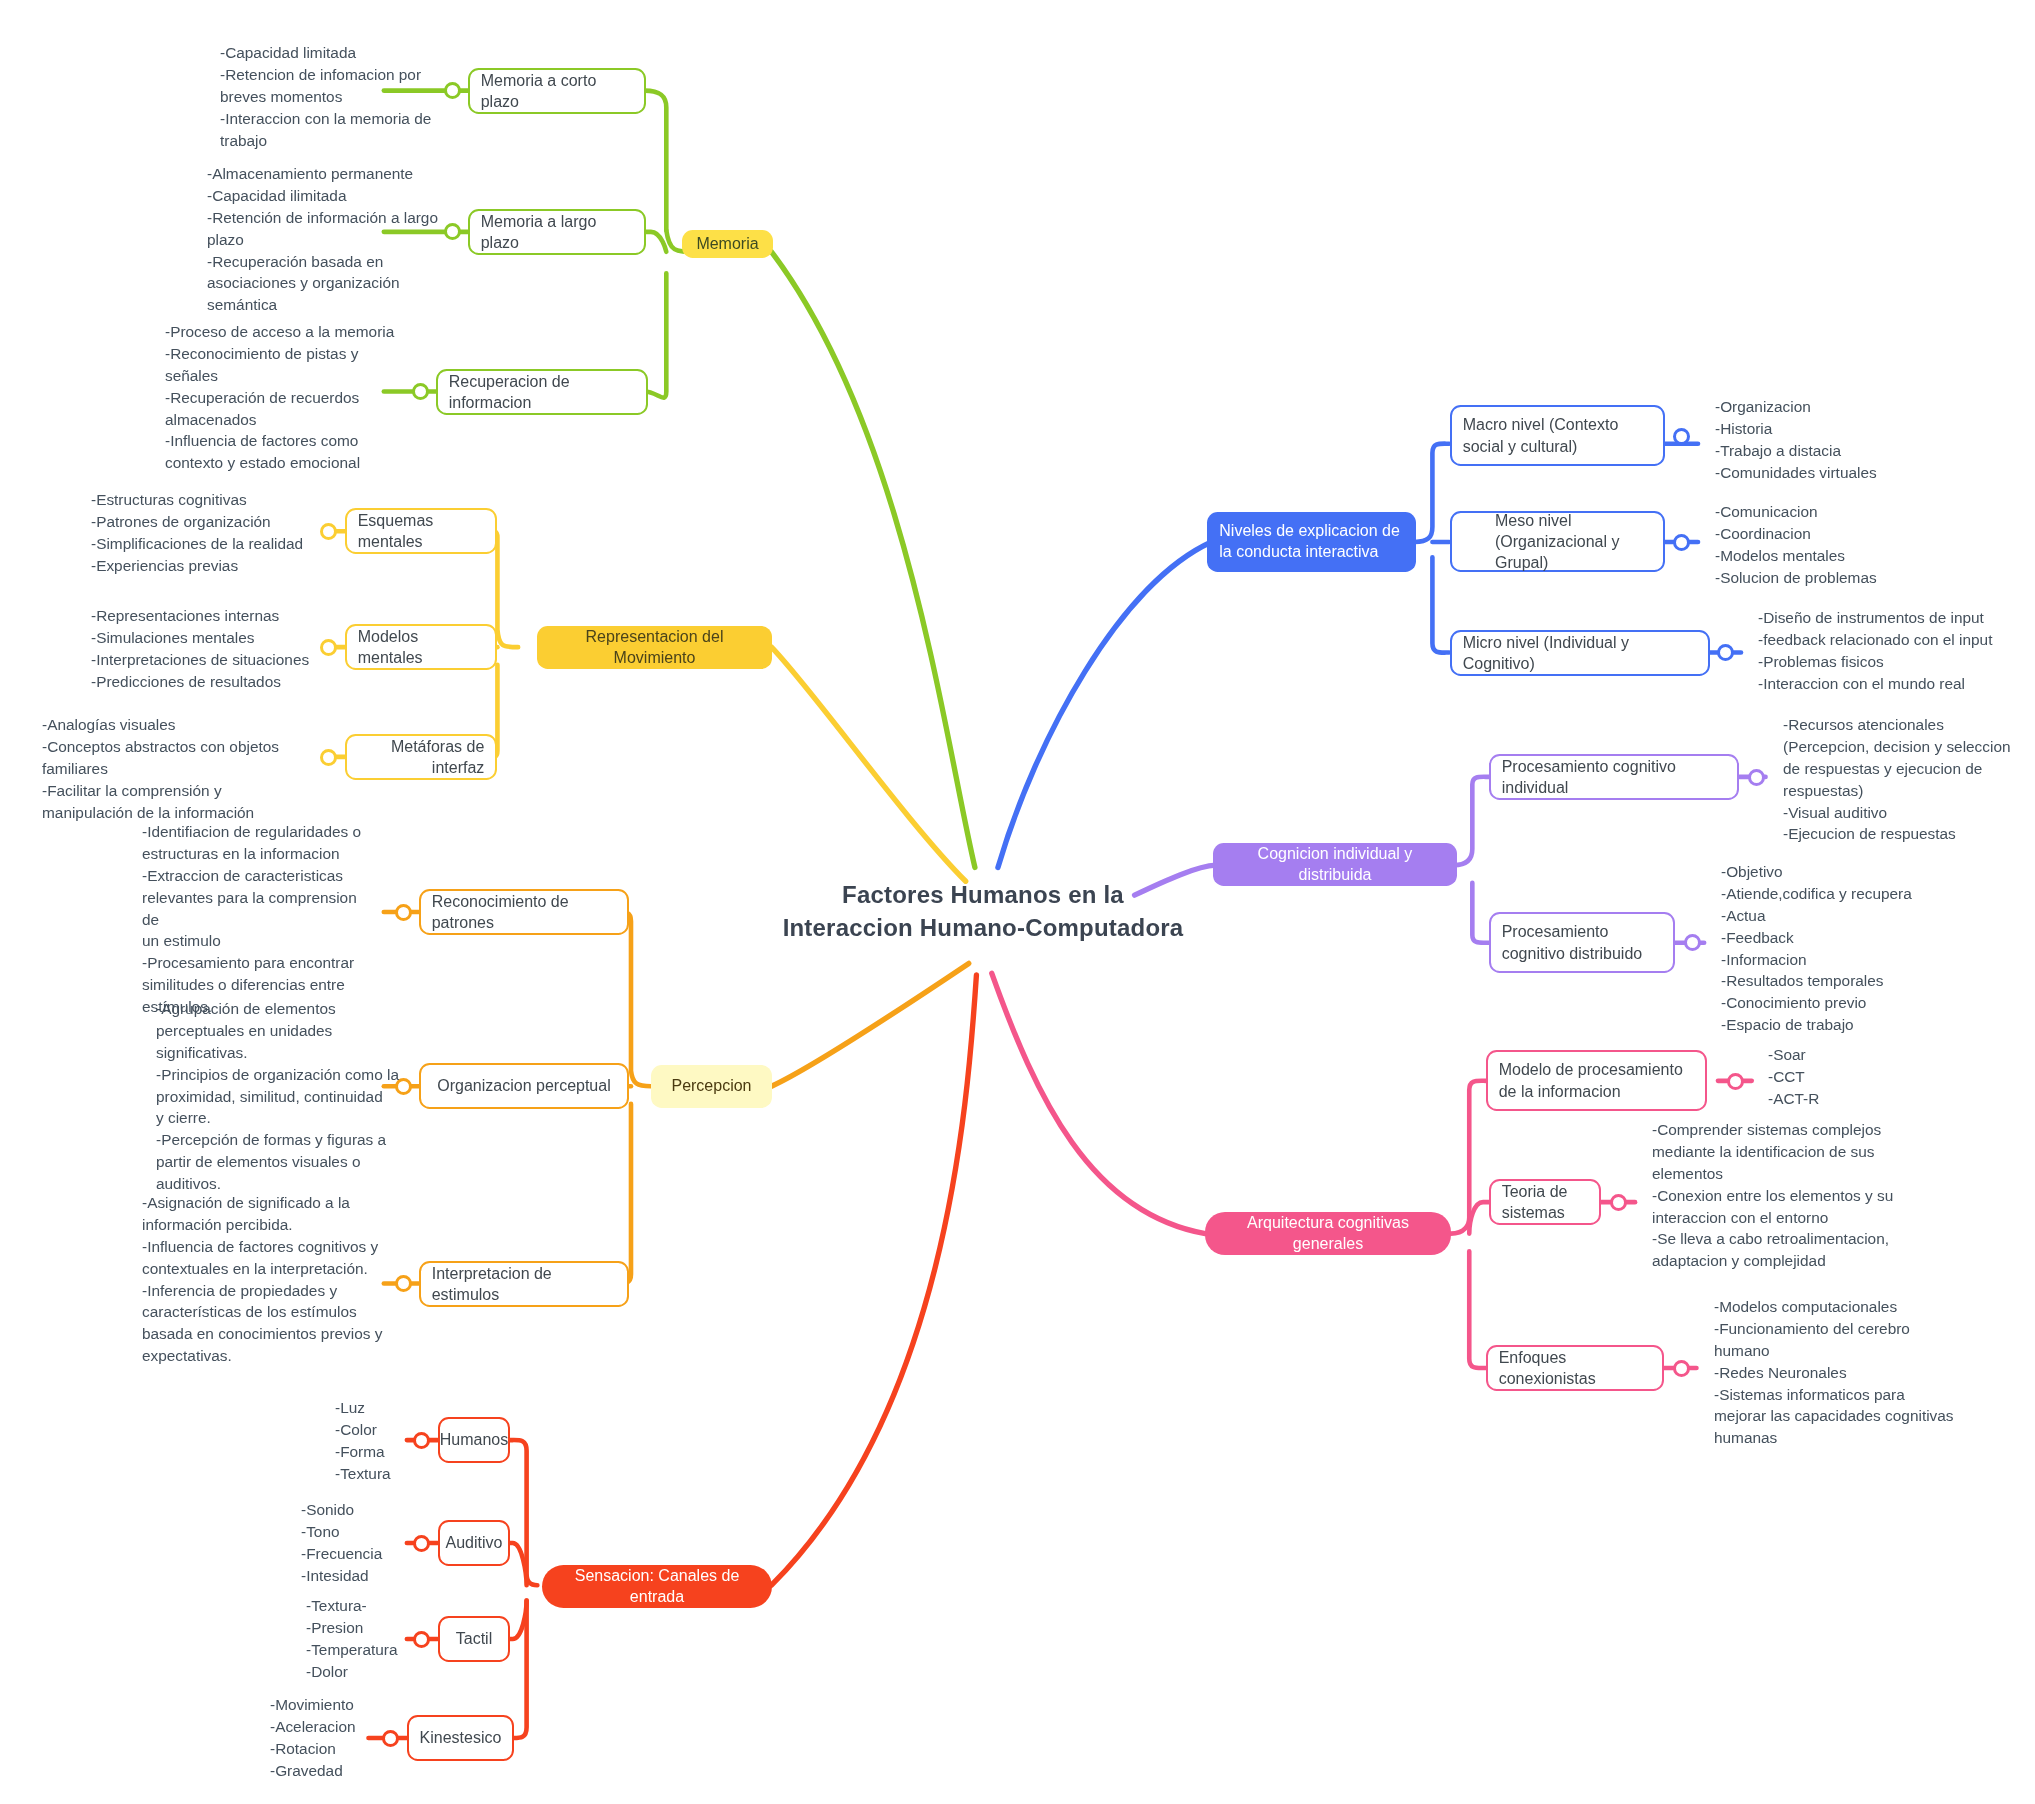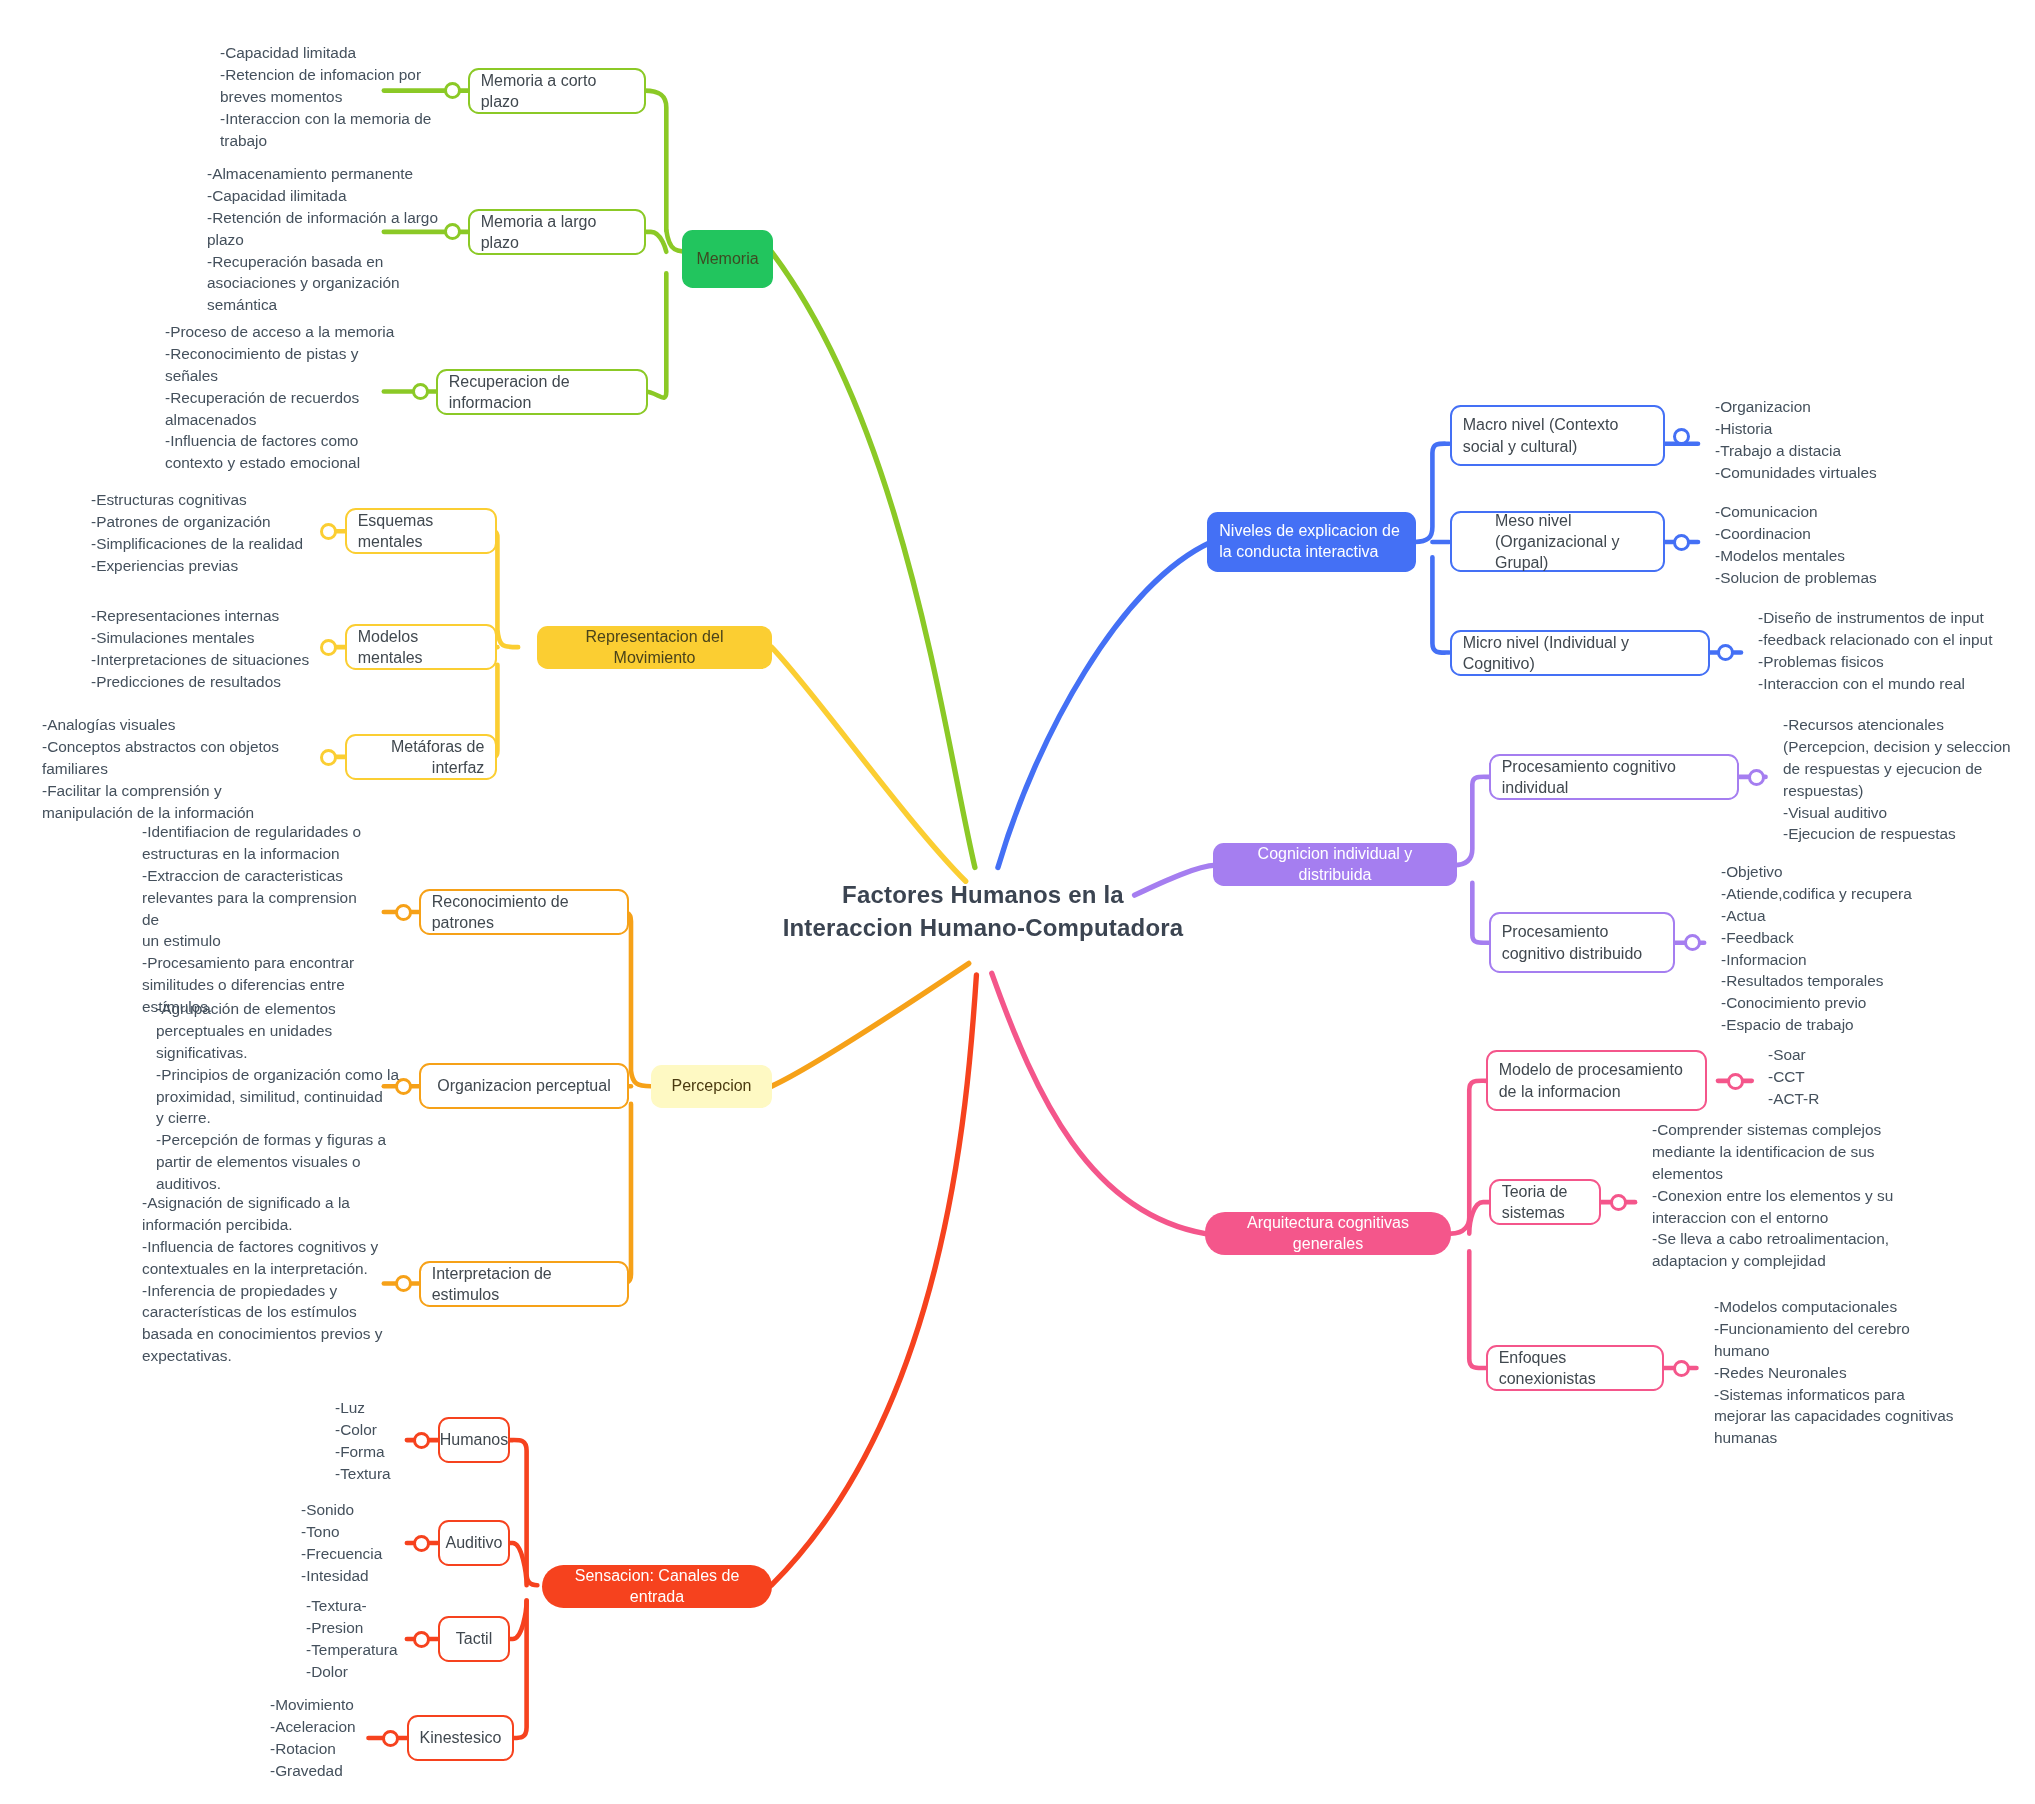--- a/index.html
+++ b/index.html
@@ -142,21 +142,21 @@
     <line x1="2238" y1="1408" x2="2282" y2="1408" stroke="#F4568B" stroke-width="6" stroke-linecap="round"></line>
     <line x1="2086" y1="1566" x2="2130" y2="1566" stroke="#F4568B" stroke-width="6" stroke-linecap="round"></line>
     <line x1="2168" y1="1782" x2="2210" y2="1782" stroke="#F4568B" stroke-width="6" stroke-linecap="round"></line>
   </svg>
 
   <div class="center-title" style="left:768px; top:878px; width:430px;">
     <div>Factores Humanos en la</div>
     <div>Interaccion Humano-Computadora</div>
   </div>
 
-  <div class="pill" style="left:682px; top:230px; width:91px; height:58px; background:#22c55e; color:#3d4a22;">
+  <div class="pill" style="left:682px; top:230px; width:91px; height:28px; background:#fde047; color:#3d4a22;">
     <span>Memoria</span>
   </div>
 
   <div class="obox center-text" style="left:468px; top:68px; width:178px; height:46px; border-color:#8BC926;">
     <span>Memoria a corto plazo</span>
   </div>
   <div class="dot" style="left:444px; top:82px; border-color:#8BC926;"></div>
   <div class="leaf" style="left:220px; top:42px; width:230px;">-Capacidad limitada
 -Retencion de infomacion por
 breves momentos

